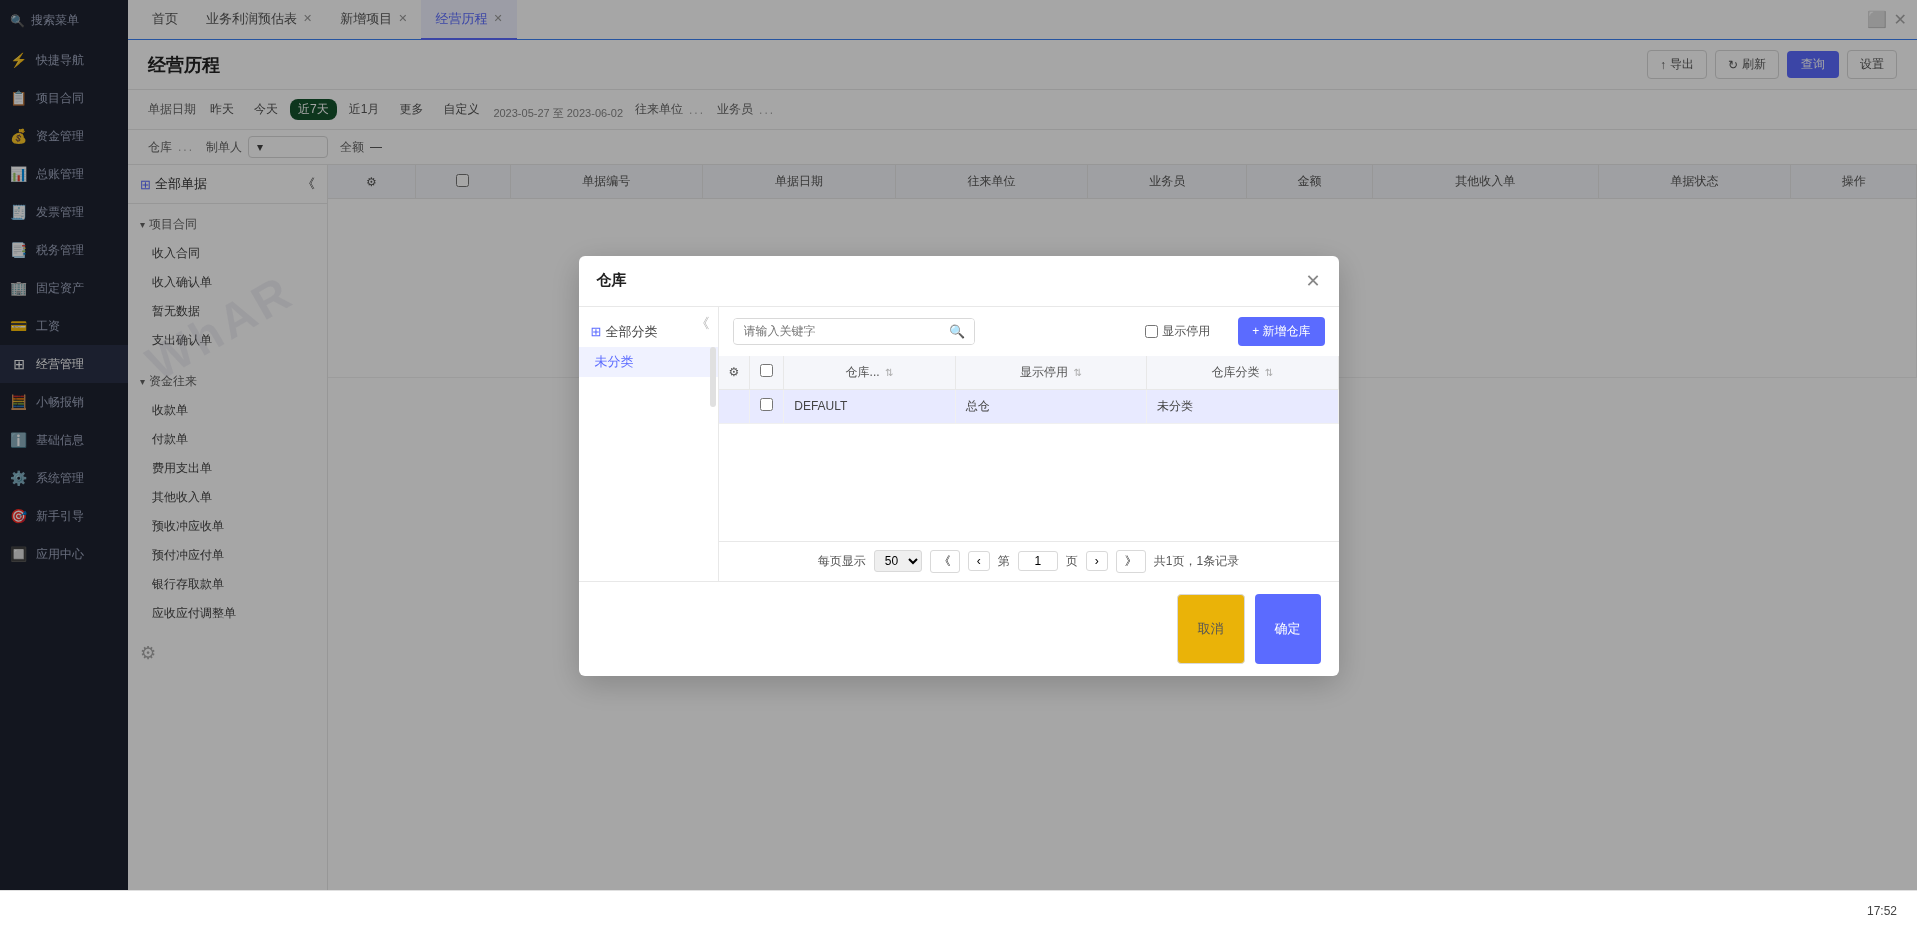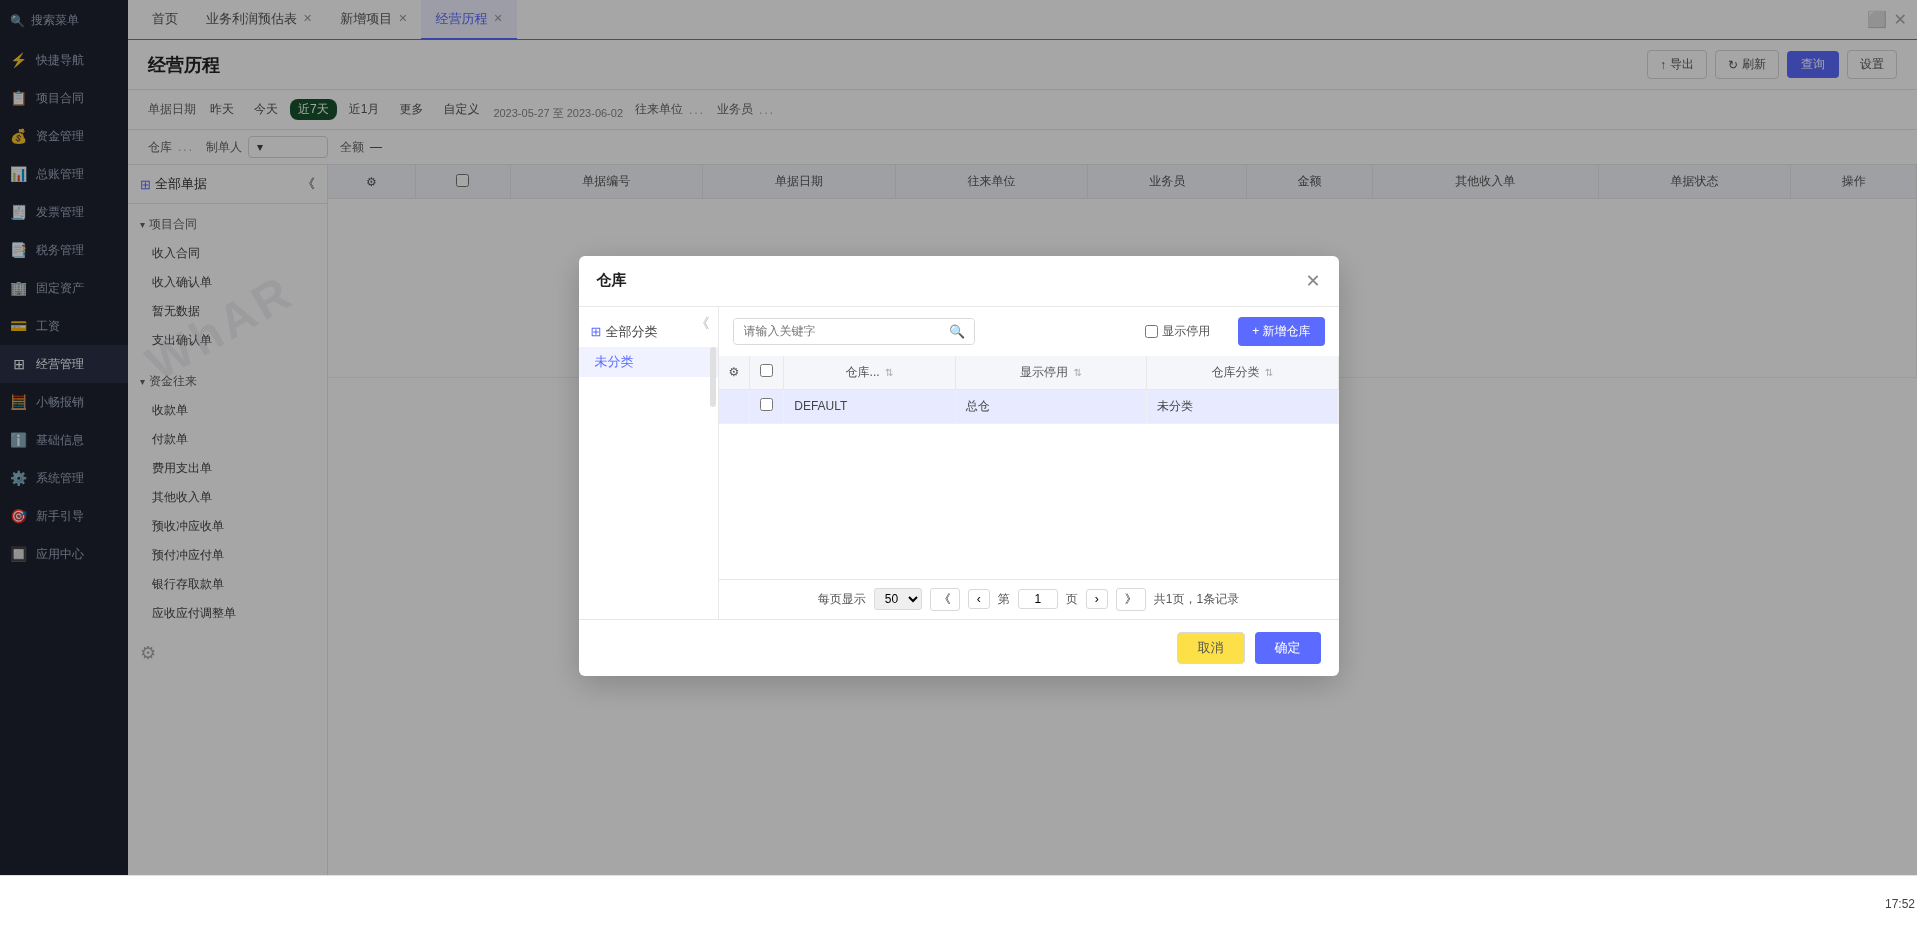--- a/index.html
+++ b/index.html
@@ -95,26 +95,26 @@
     .show-disabled { display: flex; align-items: center; gap: 4px; font-size: 12px; color: #555; }
     .btn-add { background: #5b6bff; color: #fff; border: none; padding: 6px 14px; border-radius: 4px; cursor: pointer; font-size: 12px; display: flex; align-items: flex-end; gap: 4px; }
     .modal-table { flex: 1; overflow-y: auto; }
     .modal-table table { width: 100%; border-collapse: collapse; font-size: 12px; }
     .modal-table thead th { background: #f5f6fa; border-bottom: 1px solid #e8e8e8; border-right: 1px solid #e8e8e8; padding: 8px 10px; color: #555; font-weight: normal; white-space: nowrap; }
     .modal-table tbody tr.selected { background: #e8eaff; }
     .modal-table tbody td { border-bottom: 1px solid #f0f0f0; border-right: 1px solid #f0f0f0; padding: 8px 10px; color: #444; }
     .modal-footer-bar { border-top: 1px solid #e8e8e8; padding: 8px 14px; display: flex; align-items: center; justify-content: center; gap: 8px; font-size: 12px; color: #555; }
     .modal-footer-bar .page-size-select { border: 1px solid #d9d9d9; border-radius: 3px; padding: 2px 6px; }
     .modal-actions { padding: 12px 18px; display: flex; justify-content: flex-end; gap: 10px; border-top: 1px solid #e8e8e8; }
-    .btn-cancel { border: 1px solid #d9d9d9; background: #fde047; padding: 6px 20px; border-radius: 4px; cursor: pointer; font-size: 13px; color: #555; }
+    .btn-cancel { border: 1px solid #d9d9d9; background: #eab308; padding: 25px 20px; border-radius: 4px; cursor: pointer; font-size: 13px; color: #555; }
     .btn-confirm { background: #5b6bff; color: #fff; border: none; padding: 7px 20px; border-radius: 4px; cursor: pointer; font-size: 13px; }
     .sort-icon { font-size: 10px; color: #aaa; margin-left: 2px; }
     .checkbox-col { width: 30px; text-align: center; }
     .gear-col { width: 30px; text-align: center; color: #aaa; cursor: pointer; }
-    .taskbar { height: 56px; background: #fff; border-top: 1px solid #e0e0e0; display: flex; align-items: center; justify-content: space-between; padding: 0 2px; position: fixed; bottom: 0; width: 100%; z-index: 2000; }
+    .taskbar { height: 41px; background: #fff; border-top: 1px solid #e0e0e0; display: flex; align-items: center; justify-content: space-between; padding: 0 20px; position: fixed; bottom: 0; width: 100%; z-index: 2000; }
     .taskbar-right { display: flex; align-items: center; gap: 8px; font-size: 12px; color: #444; }
     .watermark { position: fixed; top: 300px; left: 140px; font-size: 48px; color: rgba(180,180,200,0.18); transform: rotate(-30deg); pointer-events: none; font-weight: bold; letter-spacing: 4px; z-index: 999; }
   </style>
 </head>
 <body>
 
 <div class="sidebar">
   <div class="sidebar-search">
     <span>🔍</span>
     <span>搜索菜单</span>

